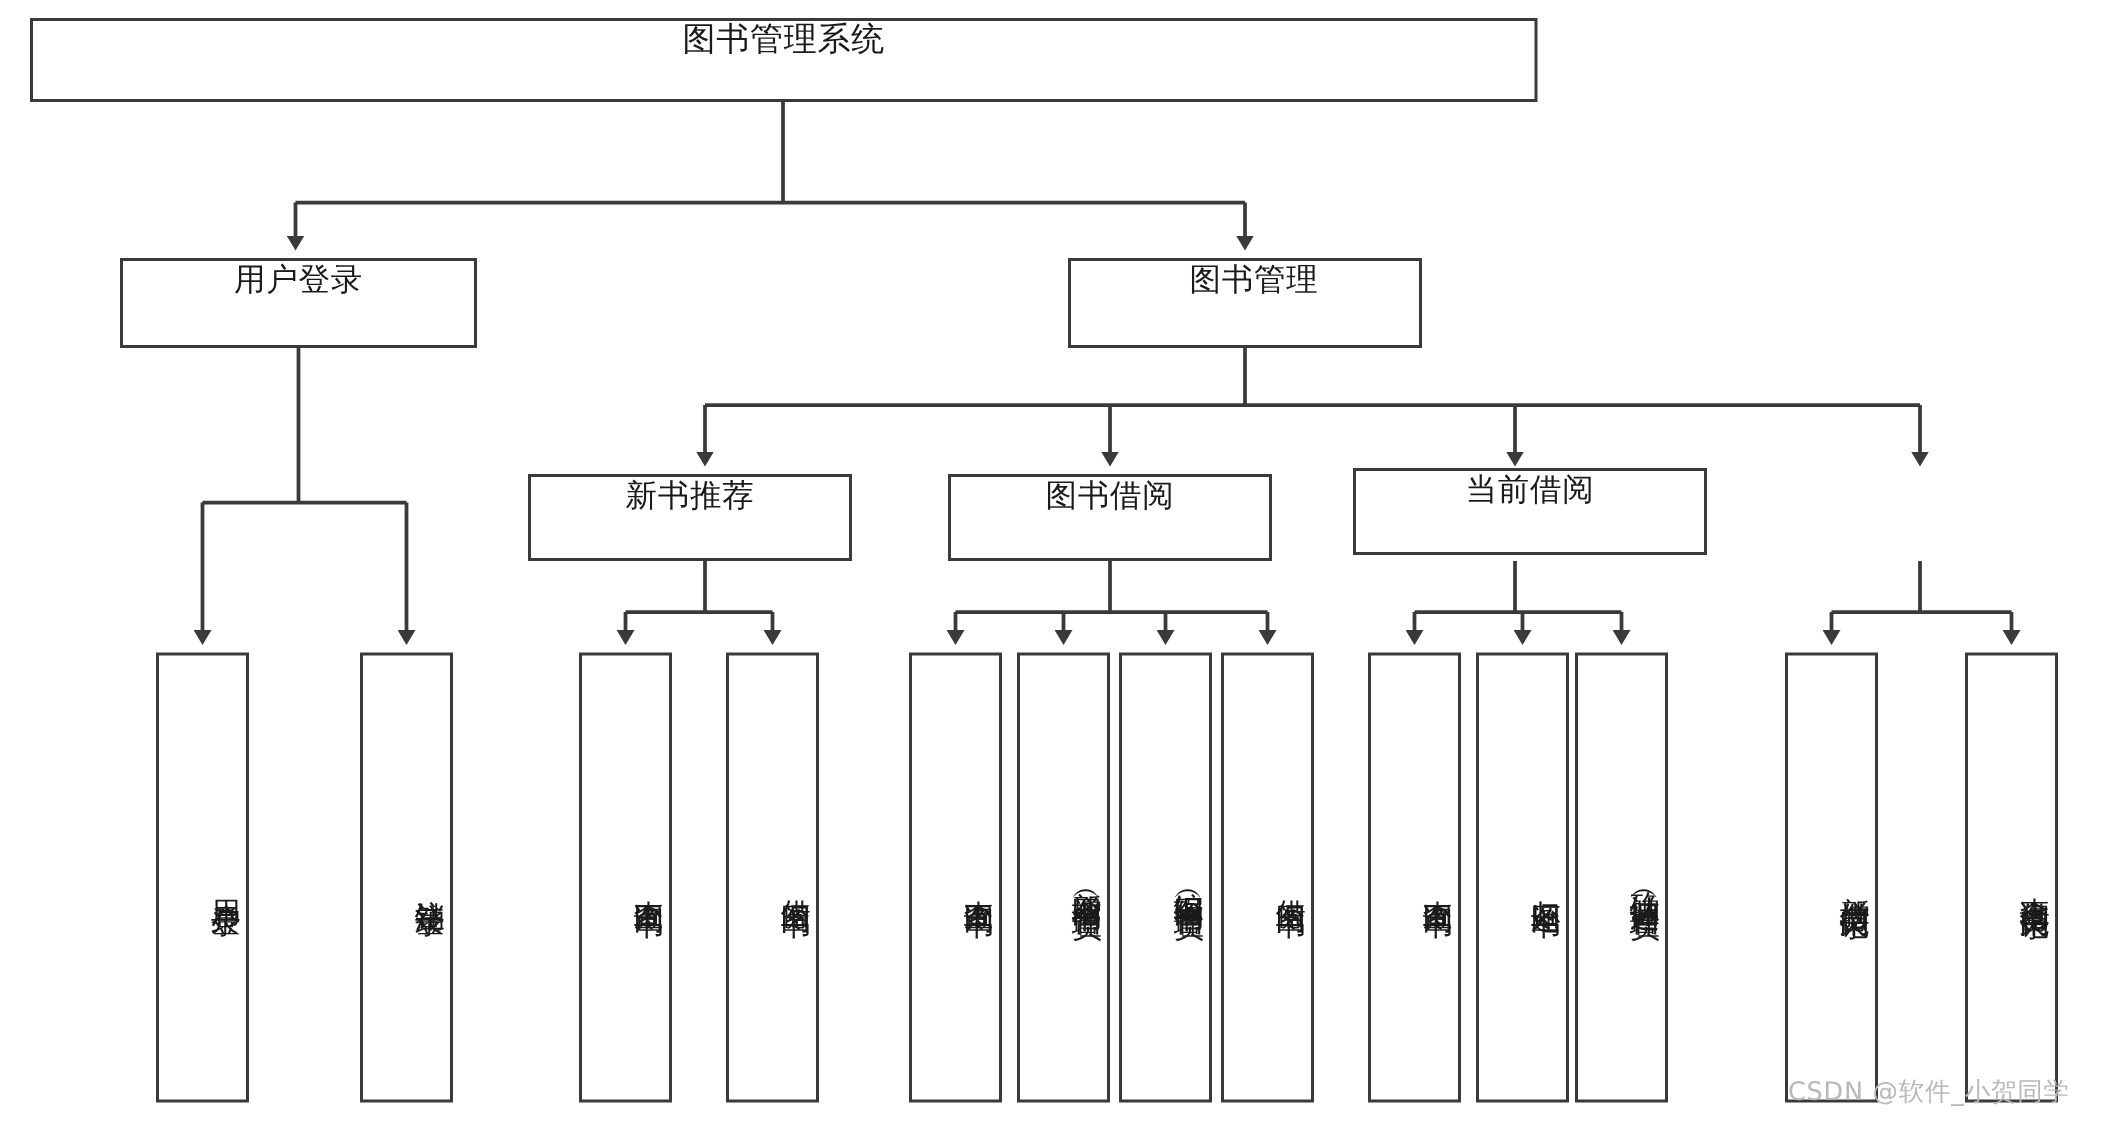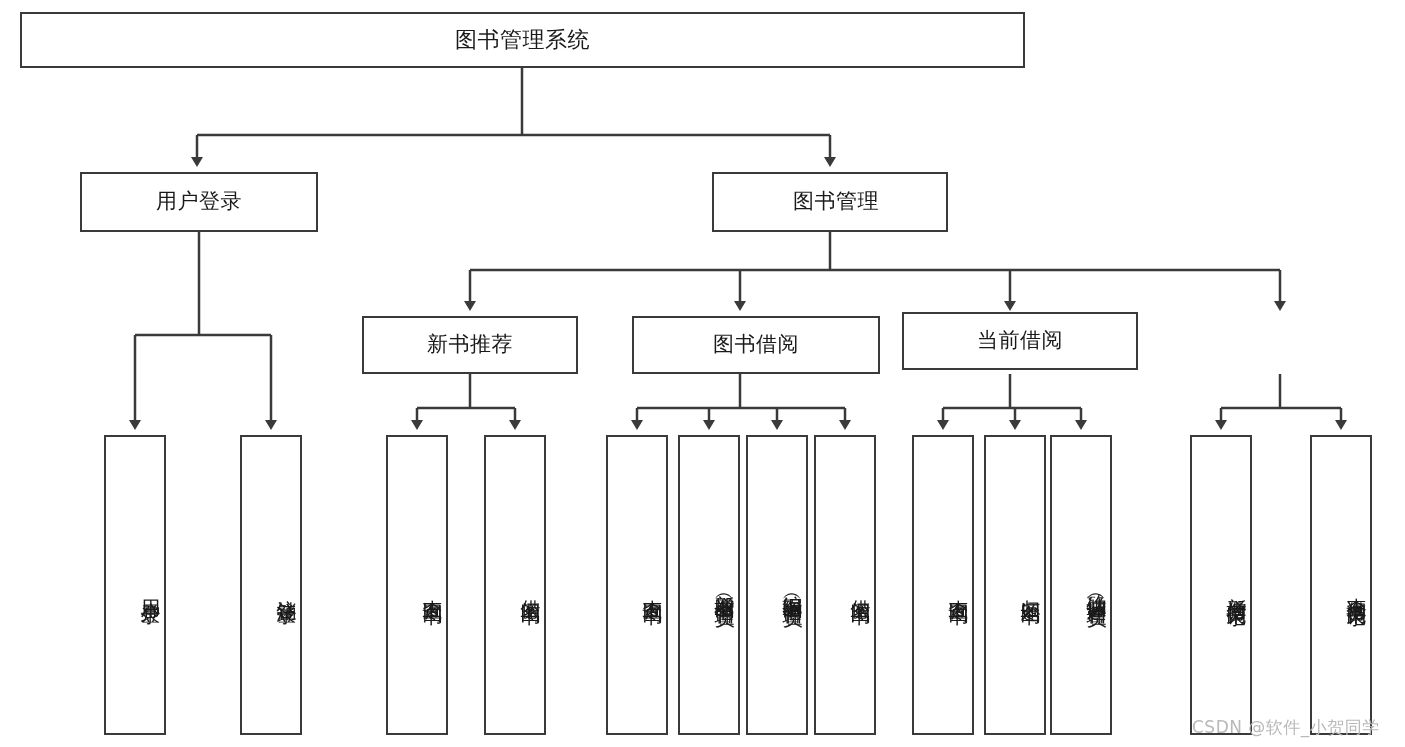--- a/index.html
+++ b/index.html
@@ -24,21 +24,20 @@
     width: 1405px;
     height: 747px;
     pointer-events: none;
   }
   .node {
     position: absolute;
     box-sizing: border-box;
     border: 2.5px solid #3a3a3a;
     background: #ffffff;
     display: flex;
-    align-items: center;
     justify-content: center;
     color: #1a1a1a;
     text-align: center;
   }
   .node.horizontal {
     font-size: 21px;
     line-height: 1.2;
     letter-spacing: 0.5px;
   }
   .node.root {
@@ -127,24 +126,24 @@
     <span>图书管理系统</span>
   </div>
 
   <div class="node horizontal" id="n-l2-0" style="left: 80px; top: 172px; width: 238px; height: 60px;">
     <span>用户登录</span>
   </div>
   <div class="node horizontal" id="n-l2-1" style="left: 712px; top: 172px; width: 236px; height: 60px; padding-left: 12px;">
     <span>图书管理</span>
   </div>
 
-  <div class="node horizontal" id="n-l3-0" style="left: 362px; top: 316px; width: 216px; height: 58px;">
+  <div class="node horizontal" id="n-l3-0" style="left: 352px; top: 316px; width: 216px; height: 58px;">
     <span>新书推荐</span>
   </div>
-  <div class="node horizontal" id="n-l3-1" style="left: 632px; top: 316px; width: 248px; height: 58px;">
+  <div class="node horizontal" id="n-l3-1" style="left: 632px; top: 316px; width: 216px; height: 58px;">
     <span>图书借阅</span>
   </div>
   <div class="node horizontal" id="n-l3-2" style="left: 902px; top: 312px; width: 236px; height: 58px;">
     <span>当前借阅</span>
   </div>
 
   <div class="node vertical" id="n-leaf-0" style="left: 104px; top: 435px; width: 62px; height: 300px;">
     <span class="vtext">用户登录</span>
   </div>
   <div class="node vertical" id="n-leaf-1" style="left: 240px; top: 435px; width: 62px; height: 300px;">

